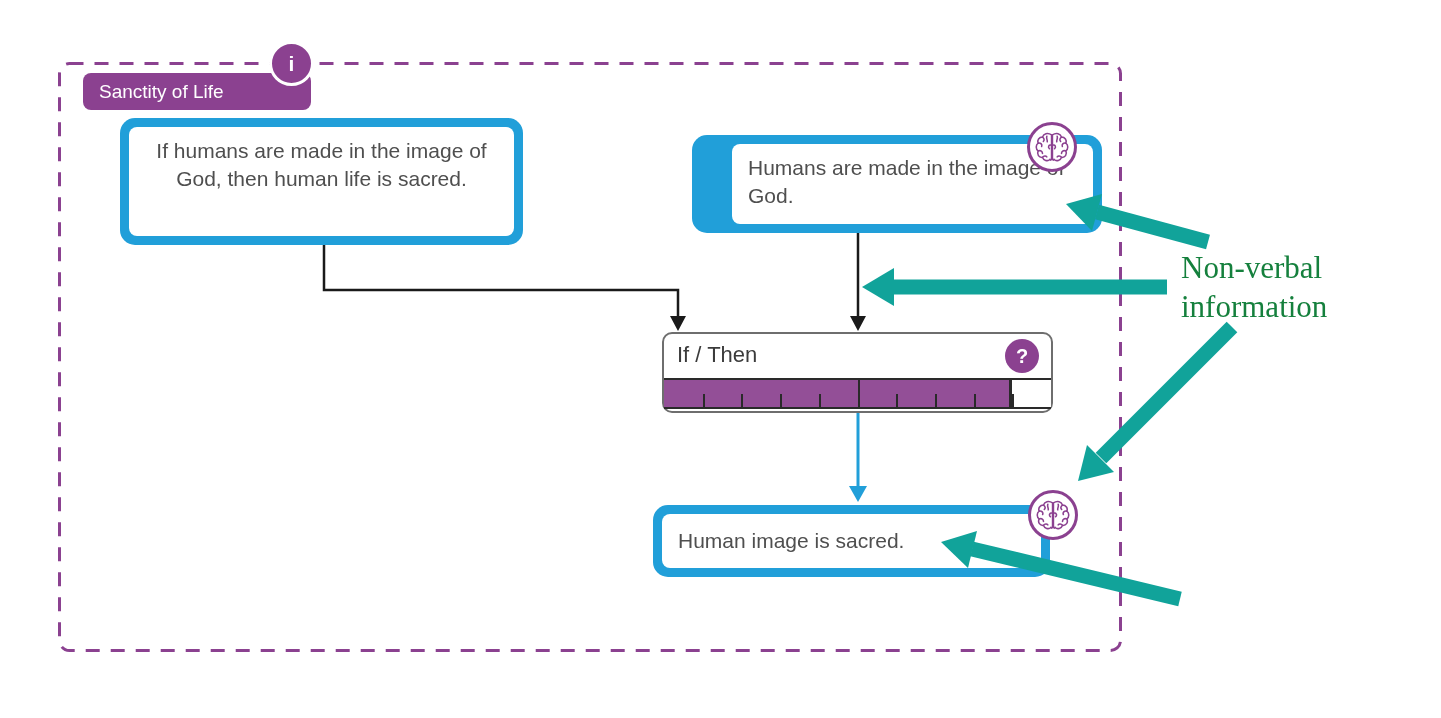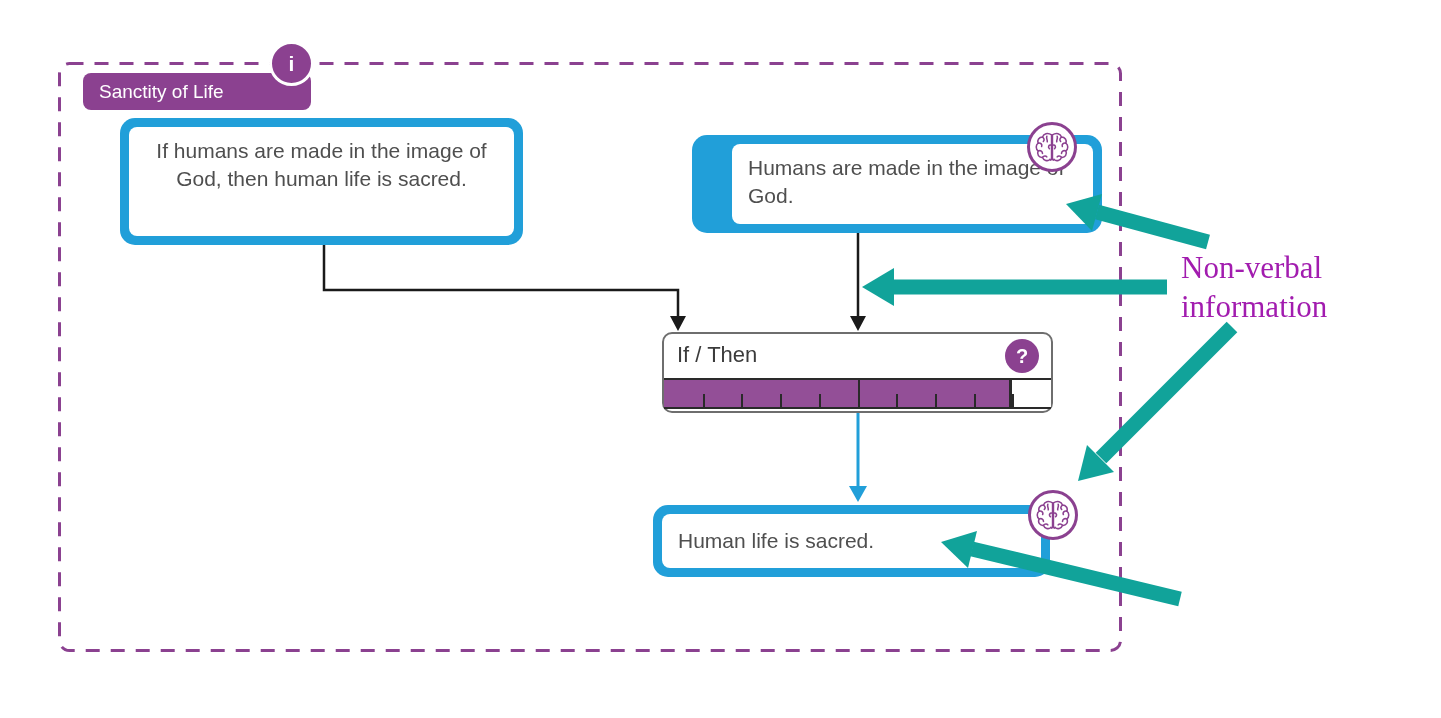--- a/index.html
+++ b/index.html
@@ -33,21 +33,21 @@
         background:#8b4190;color:#fff;font-weight:bold;font-size:20px;
         display:flex;align-items:center;justify-content:center;}
   .gauge{position:absolute;left:0;right:0;top:44px;height:27px;background:#fff;
         border-top:2px solid #2a2a2a;border-bottom:2px solid #2a2a2a;box-sizing:content-box;}
   .gauge-fill{position:absolute;left:0;top:0;bottom:0;background:#934f97;
         border-right:3px solid #2a2a2a;box-sizing:border-box;}
   .tick{position:absolute;bottom:0;width:2px;height:13px;background:#2a2a2a;}
   .tick.tall{height:100%;}
 
   
-  .callout{position:absolute;width:230px;color:#a21caf;font-size:31px;line-height:1.26;
+  .callout{position:absolute;width:230px;color:#15803d;font-size:31px;line-height:1.26;
         font-family:"Liberation Serif", serif;}
 </style>
 </head>
 <body>
 
 <div class="canvas">
 
   <svg class="layer" width="1441" height="718">
     <rect x="59.5" y="63.5" width="1061" height="587" rx="10" fill="none" stroke="#8b4190" stroke-width="3" stroke-dasharray="14 11"></rect>
   </svg>
@@ -61,21 +61,21 @@
 
   <div class="node" style="left:120px;top:118px;width:403px;height:127px;text-align:center;">
     <div class="node-inner">If humans are made in the image of God, then human life is sacred.</div>
   </div>
 
   <div class="node" style="left:692px;top:135px;width:410px;height:98px;padding-left:40px;">
     <div class="node-inner">Humans are made in the image of God.</div>
   </div>
 
   <div class="node conclusion" style="left:653px;top:505px;width:397px;height:72px;">
-    <div class="node-inner">Human life is sacred.</div>
+    <div class="node-inner">Human image is sacred.</div>
   </div>
 
   <div class="op-box">
     <div class="op-label">If / Then</div>
     <div class="help-badge">
       <span>?</span>
     </div>
     <div class="gauge">
       <div class="gauge-fill" style="width: 90%;"></div>
     <div class="tick" style="left: 10%;"></div>

